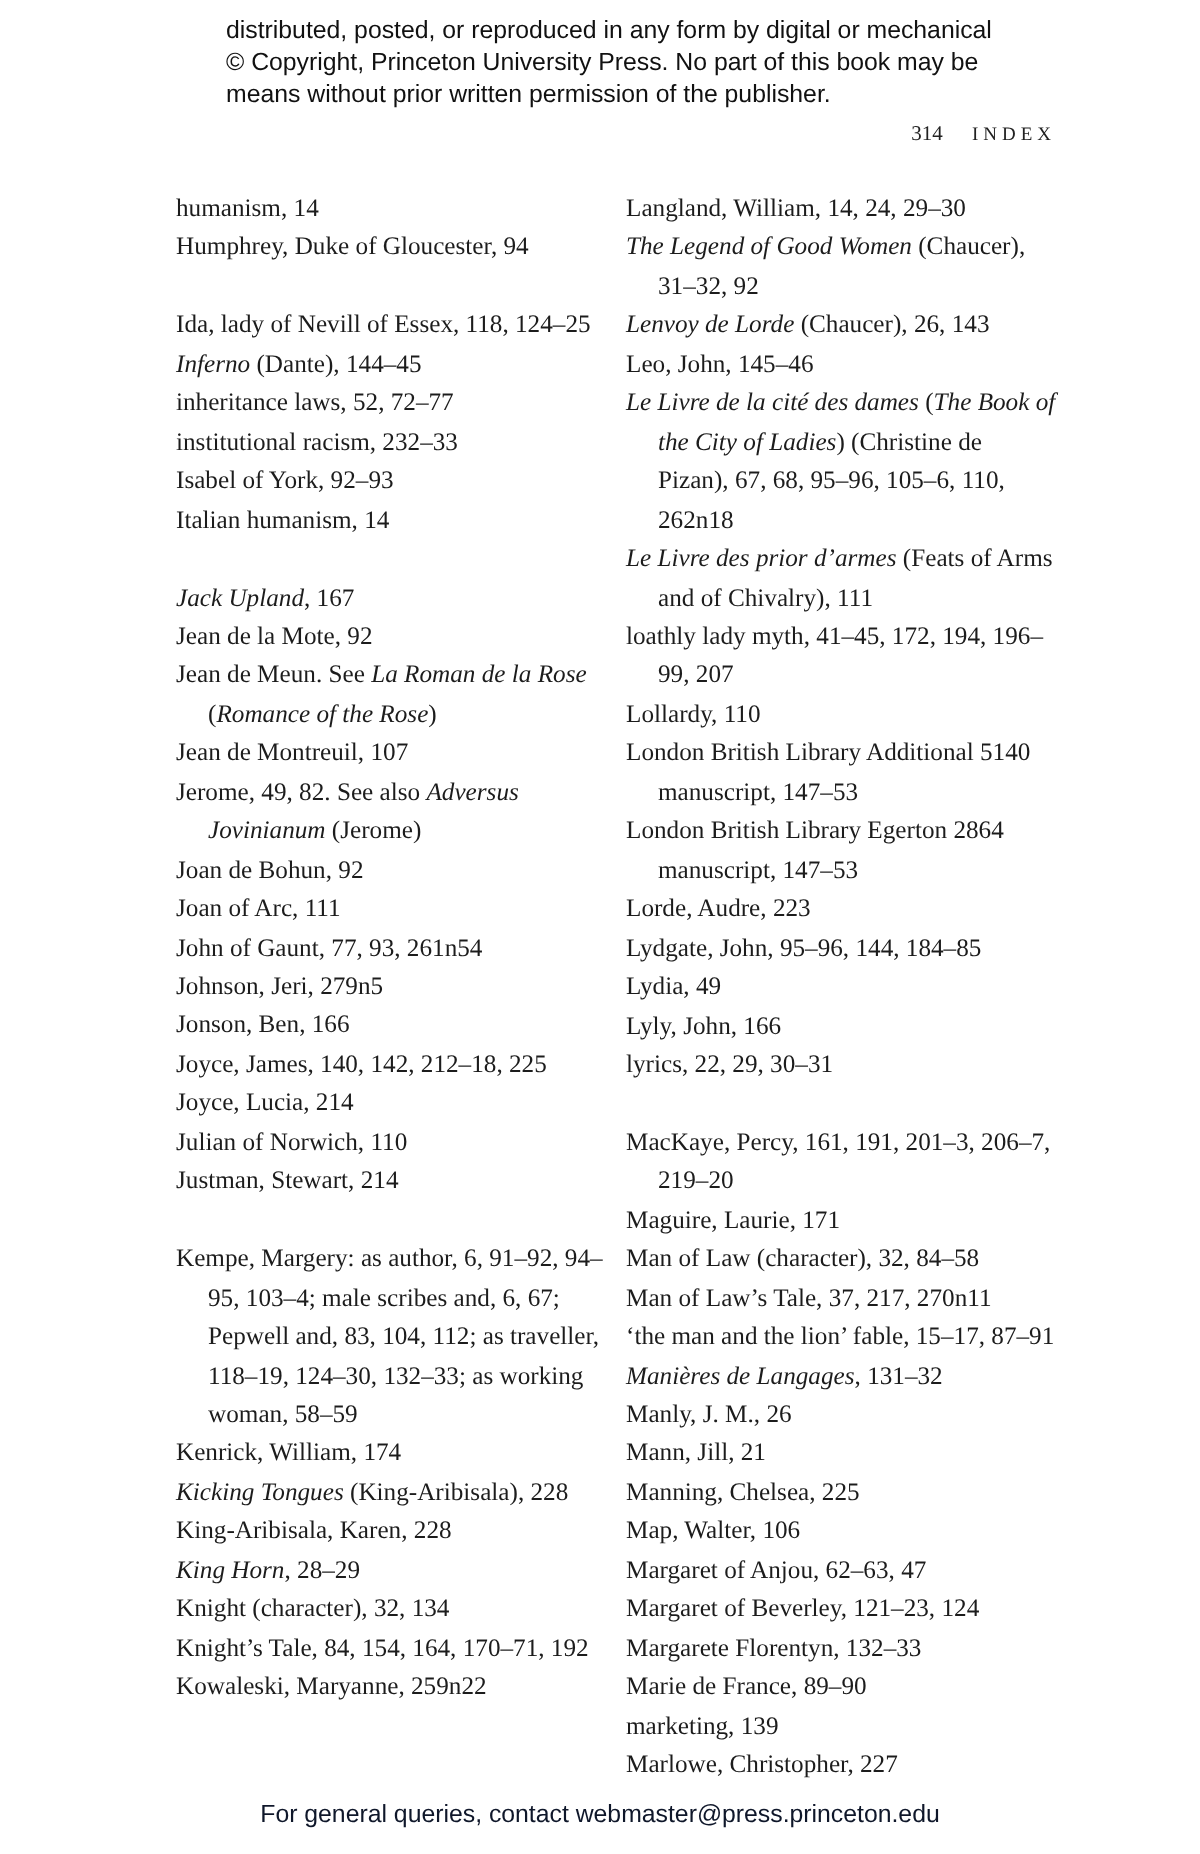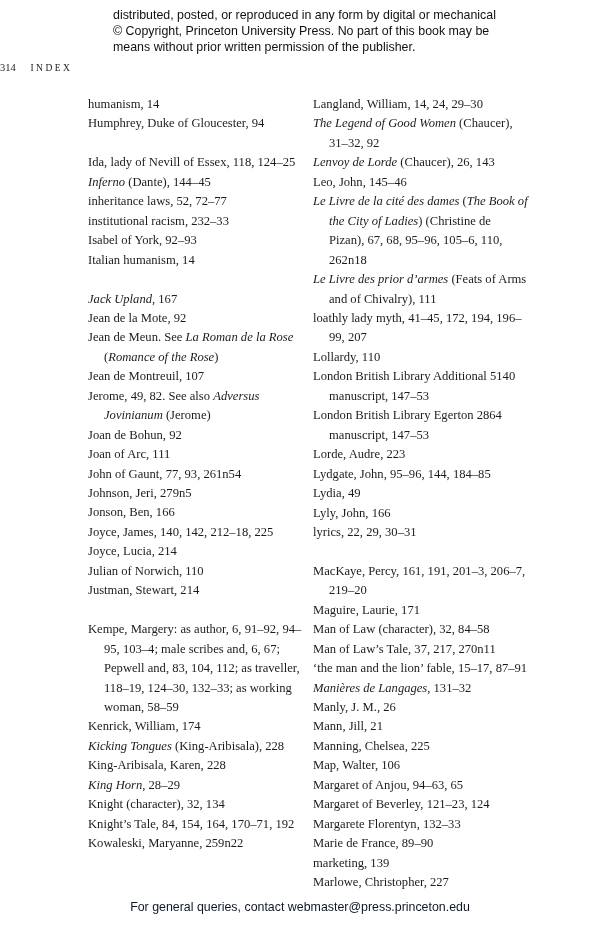--- a/index.html
+++ b/index.html
@@ -3,21 +3,21 @@
 <meta charset="utf-8">
 <style>
   html, body { margin: 0; padding: 0; background: #ffffff; }
   body { width: 600px; height: 927px; position: relative; overflow: hidden; }
   .copyright {
     position: absolute; left: 113px; top: 7px; width: 400px;
     font-family: "Liberation Sans", sans-serif; font-size: 12.4px; line-height: 16px;
     color: #111;
   }
   .running-head {
-    position: absolute; left: 0; width: 528px; top: 62px; text-align: left;
+    position: absolute; left: 0; width: 528px; top: 62px; text-align: right;
     font-family: "Liberation Serif", serif; font-size: 10.5px; color: #222;
   }
   .running-head .pg { margin-right: 12px; }
   .running-head .ttl { letter-spacing: 2.5px; font-size: 9.5px; }
   .col {
     position: absolute; top: 95px;
     font-family: Liberation Serif, serif; font-size: 12.6px; line-height: 19.45px; color: #1c1c1c;
   }
   .col.left { left: 88px; width: 225px; }
   .col.right { left: 313px; width: 215px; }
@@ -98,21 +98,21 @@
     <div class="entry"><span>MacKaye, Percy, 161, 191, 201–3, 206–7, 219–20</span></div>
     <div class="entry"><span>Maguire, Laurie, 171</span></div>
     <div class="entry"><span>Man of Law (character), 32, 84–58</span></div>
     <div class="entry"><span>Man of Law’s Tale, 37, 217, 270n11</span></div>
     <div class="entry"><span>‘the man and the lion’ fable, 15–17, 87–91</span></div>
     <div class="entry"><i>Manières de Langages</i><span>, 131–32</span></div>
     <div class="entry"><span>Manly, J. M., 26</span></div>
     <div class="entry"><span>Mann, Jill, 21</span></div>
     <div class="entry"><span>Manning, Chelsea, 225</span></div>
     <div class="entry"><span>Map, Walter, 106</span></div>
-    <div class="entry"><span>Margaret of Anjou, 94–63, 65</span></div>
+    <div class="entry"><span>Margaret of Anjou, 62–63, 47</span></div>
     <div class="entry"><span>Margaret of Beverley, 121–23, 124</span></div>
     <div class="entry"><span>Margarete Florentyn, 132–33</span></div>
     <div class="entry"><span>Marie de France, 89–90</span></div>
     <div class="entry"><span>marketing, 139</span></div>
     <div class="entry"><span>Marlowe, Christopher, 227</span></div>
   </div>
 
 <div class="footer">For general queries, contact webmaster@press.princeton.edu</div>
 
 </body></html>

